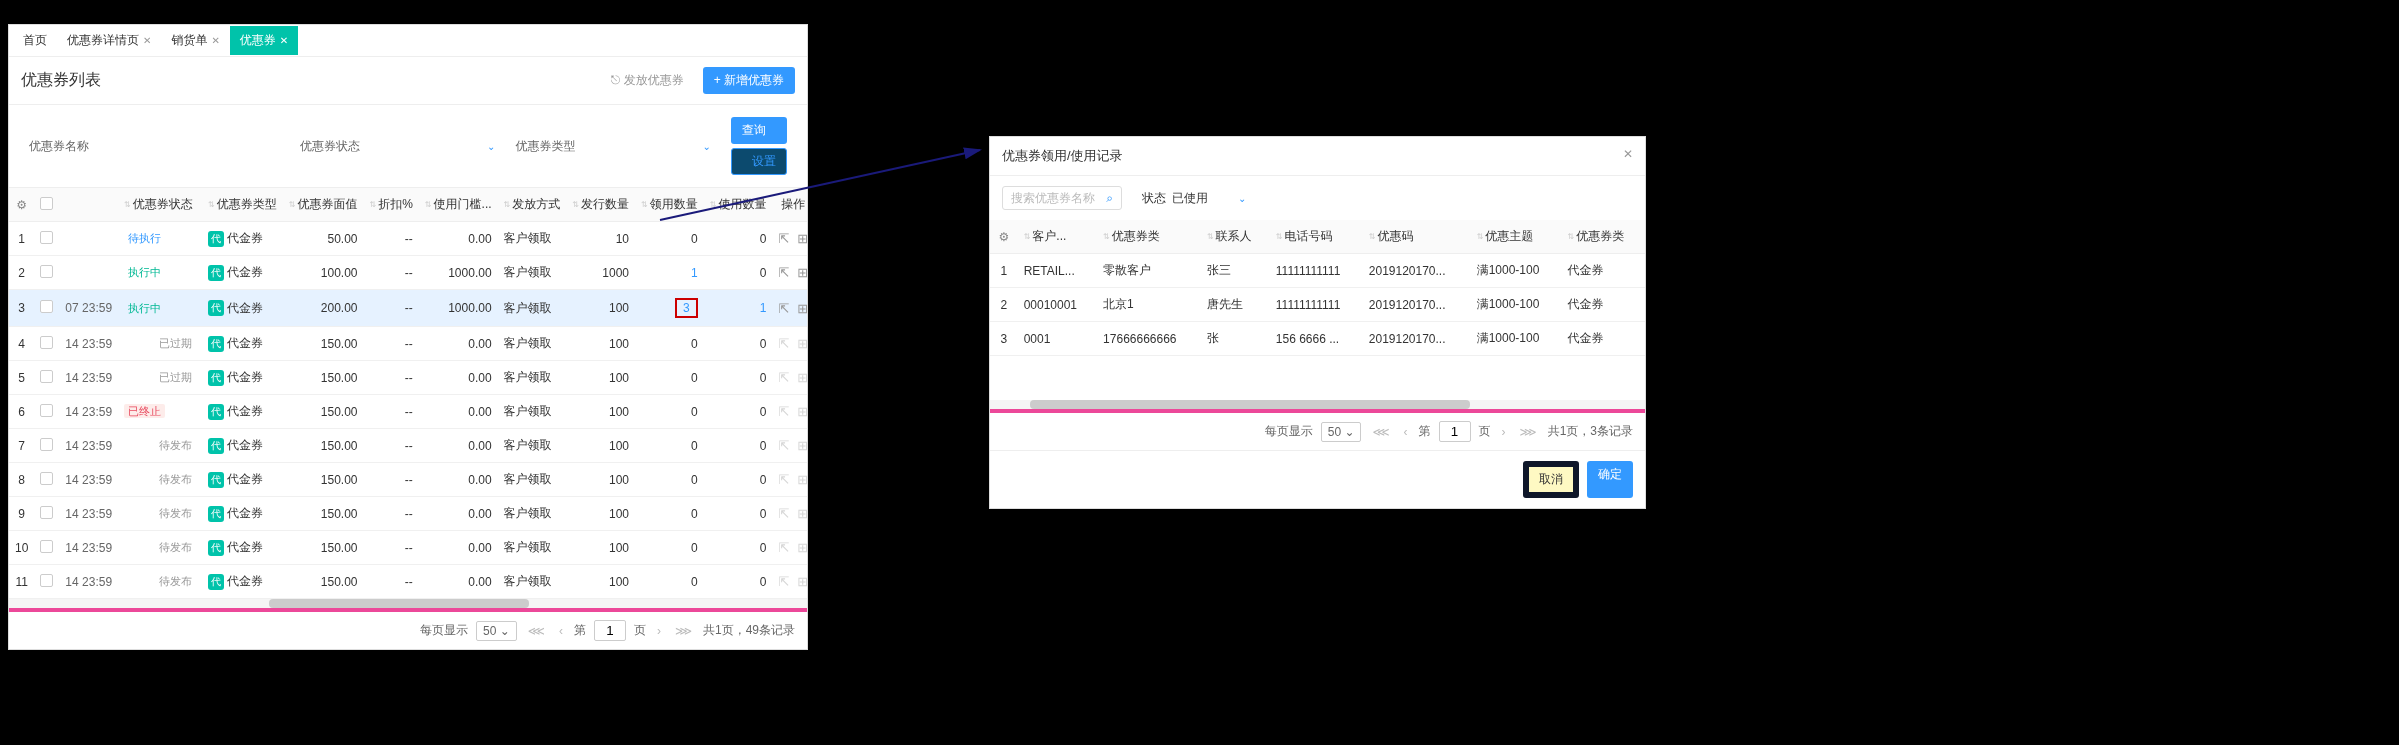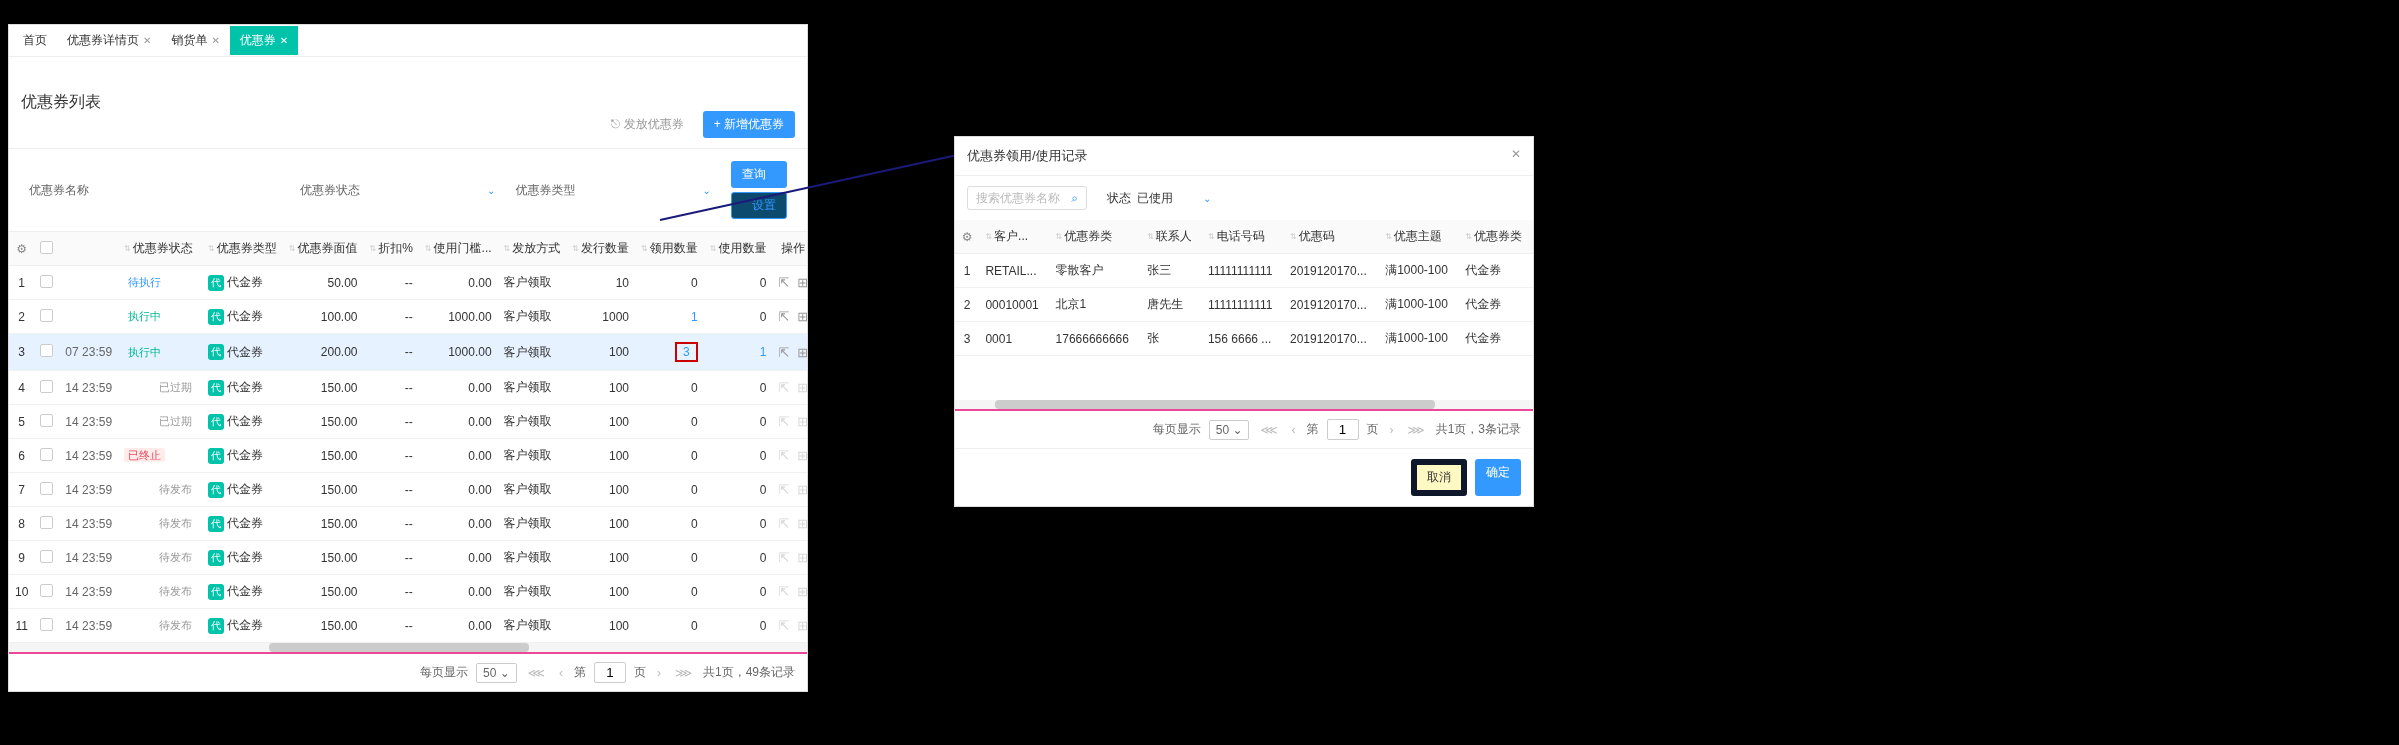--- a/index.html
+++ b/index.html
@@ -1,31 +1,31 @@
 <!DOCTYPE html>
 <html><head>
   <meta charset="utf-8">
   <style>
     * { margin: 0; padding: 0; box-sizing: border-box; }
     body { font-family: -apple-system, "Microsoft YaHei", sans-serif; font-size: 12px; background: #000; color: #333; position: relative; width: 2399px; height: 745px; }
     
     .panel-left { position: absolute; left: 8px; top: 24px; width: 800px; background: #fff; border: 1px solid #ddd; }
-    .panel-right { position: absolute; left: 954px; top: 136px; width: 580px; background: #fff; border: 1px solid #ddd; }
+    .panel-right { position: absolute; left: 989px; top: 136px; width: 657px; background: #fff; border: 1px solid #ddd; }
     
     
     .tabs { display: flex; border-bottom: 1px solid #eee; height: 32px; align-items: center; padding: 0 4px; }
     .tab { padding: 6px 10px; color: #333; cursor: pointer; display: flex; align-items: center; gap: 4px; }
     .tab.active { background: #00c3aa; color: #fff; }
     .tab-close { font-size: 10px; color: #999; }
     .tab.active .tab-close { color: #fff; }
     
     
     .header-bar { display: flex; justify-content: space-between; align-items: center; padding: 10px 12px; border-bottom: 1px solid #eee; }
     .page-title { font-size: 16px; font-weight: 500; }
-    .header-actions { display: flex; gap: 8px; align-items: center; margin-top: 44px; }
+    .header-actions { display: flex; gap: 8px; align-items: center; }
     .btn { padding: 4px 10px; border-radius: 3px; cursor: pointer; border: 1px solid transparent; font-size: 12px; }
     .btn-link { color: #999; background: transparent; }
     .btn-primary { background: #3399ff; color: #fff; }
     .btn-outline { border: 1px solid #3399ff; color: #3399ff; background: #0c4a6e; padding-left: 20px; }
     .btn-default { border: 6px solid #0f172a; background: #fef9c3; color: #333; }
     
     
     .filter-row { display: flex; align-items: center; padding: 12px 20px; gap: 20px; border-bottom: 1px solid #eee; }
     .filter-group { display: flex; align-items: center; gap: 6px; flex: 1; }
     .filter-label { color: #666; white-space: nowrap; }
@@ -56,21 +56,21 @@
     .badge-icon { background: #00c3aa; color: #fff; width: 16px; height: 16px; display:inline-flex; align-items:center; justify-content:center; border-radius: 3px; font-size: 10px; }
     
     .link-box { border: 2px solid #c00; padding: 1px 6px; color: #3399ff; display: inline-block; }
     .link { color: #3399ff; }
     
     .action-icons { display: flex; gap: 8px; color: #999; justify-content: center; }
     .action-icons.disabled { opacity: 0.4; }
     .icon-btn { cursor: pointer; font-size: 13px; }
     
     
-    .pagination { display: flex; align-items: center; justify-content: flex-end; gap: 8px; padding: 8px 12px; border-top: 2px solid #ec4899; color: #666; }
+    .pagination { display: flex; align-items: center; justify-content: flex-end; gap: 8px; padding: 8px 12px; border-top: 4px solid #ec4899; color: #666; }
     .page-select { border: 1px solid #ccc; padding: 2px 6px; border-radius: 2px; }
     .page-input { width: 32px; border: 1px solid #ccc; padding: 2px; text-align: center; border-radius: 2px; }
     .page-nav { color: #bbb; cursor: pointer; padding: 0 3px; }
     
     
     .modal-header { display: flex; justify-content: space-between; padding: 10px 12px; border-bottom: 1px solid #eee; }
     .modal-title { font-size: 13px; }
     .modal-close { color: #999; cursor: pointer; }
     .modal-search-row { display: flex; align-items: center; gap: 20px; padding: 10px 12px; }
     .search-input { border: 1px solid #ddd; padding: 4px 8px; border-radius: 3px; flex: 0 0 120px; display: flex; align-items: center; justify-content: space-between; }

